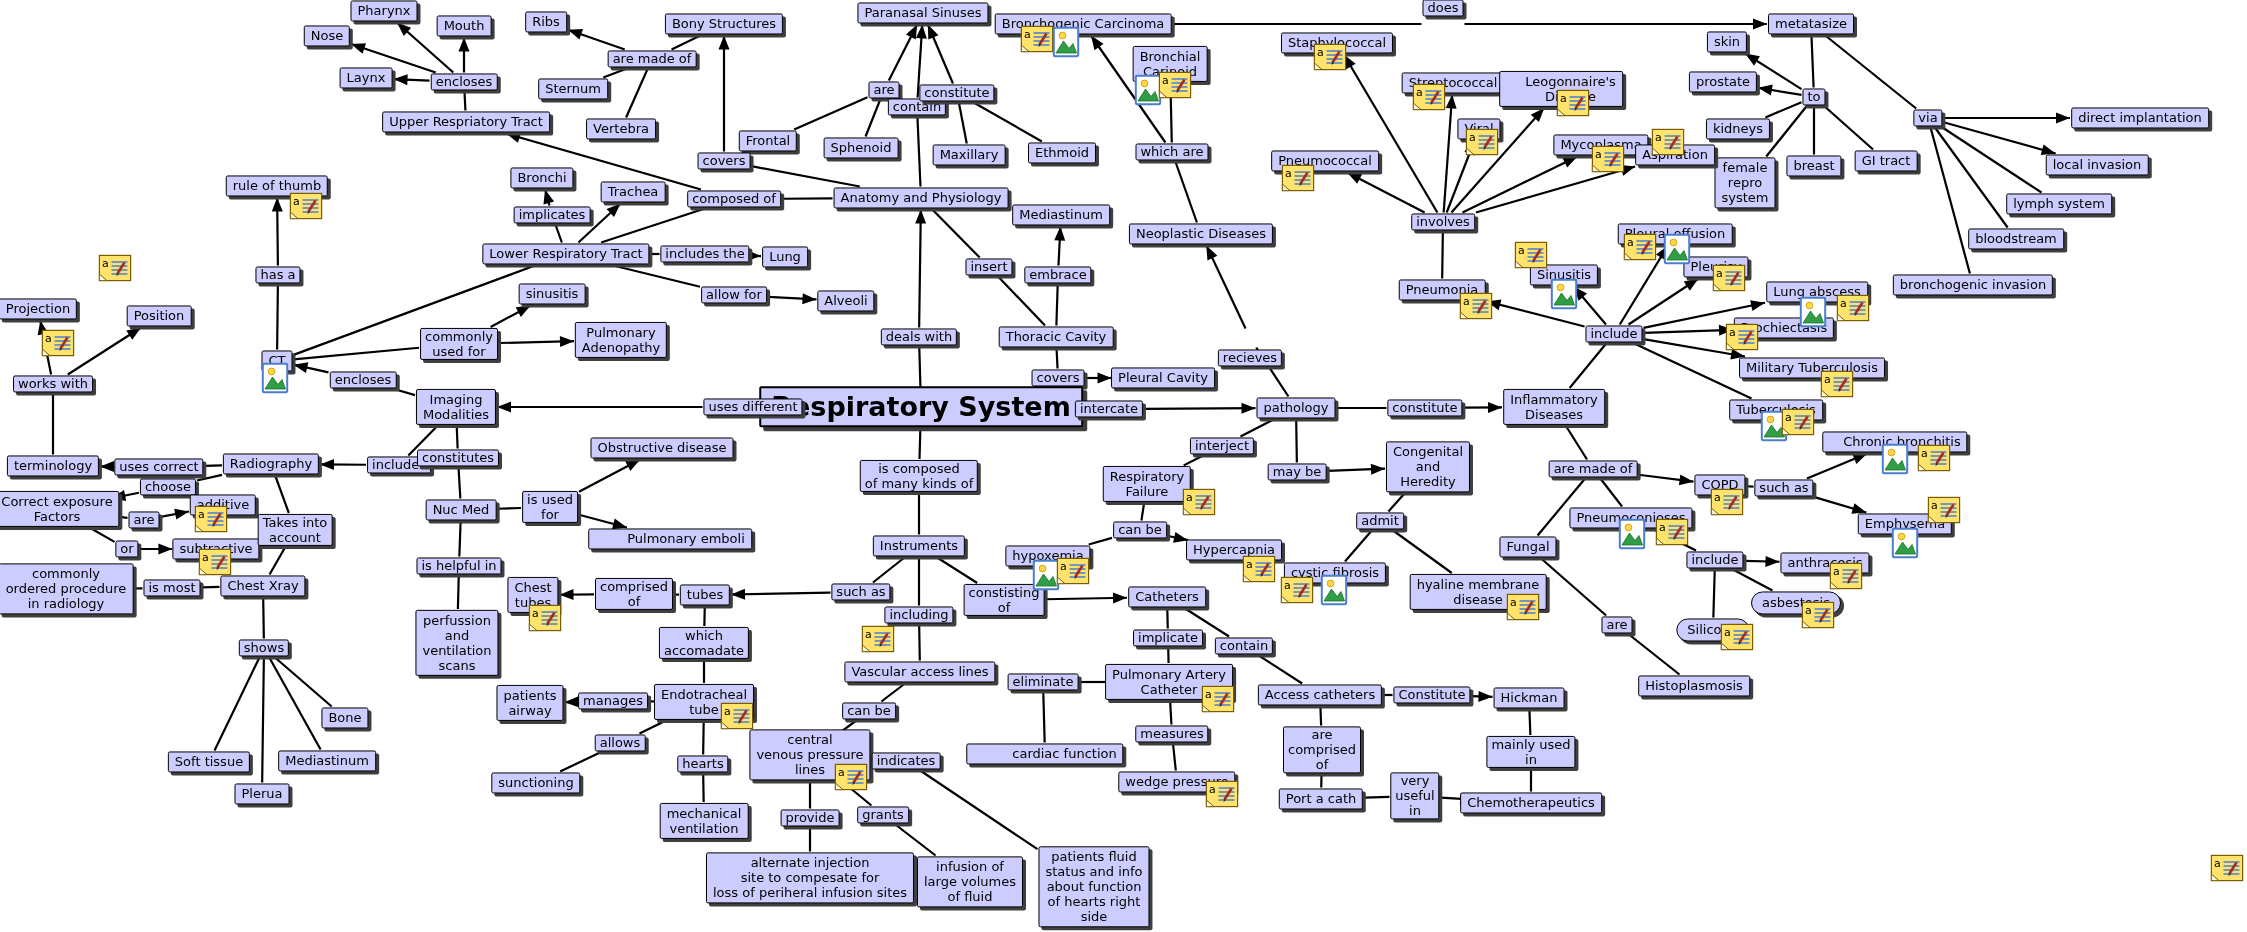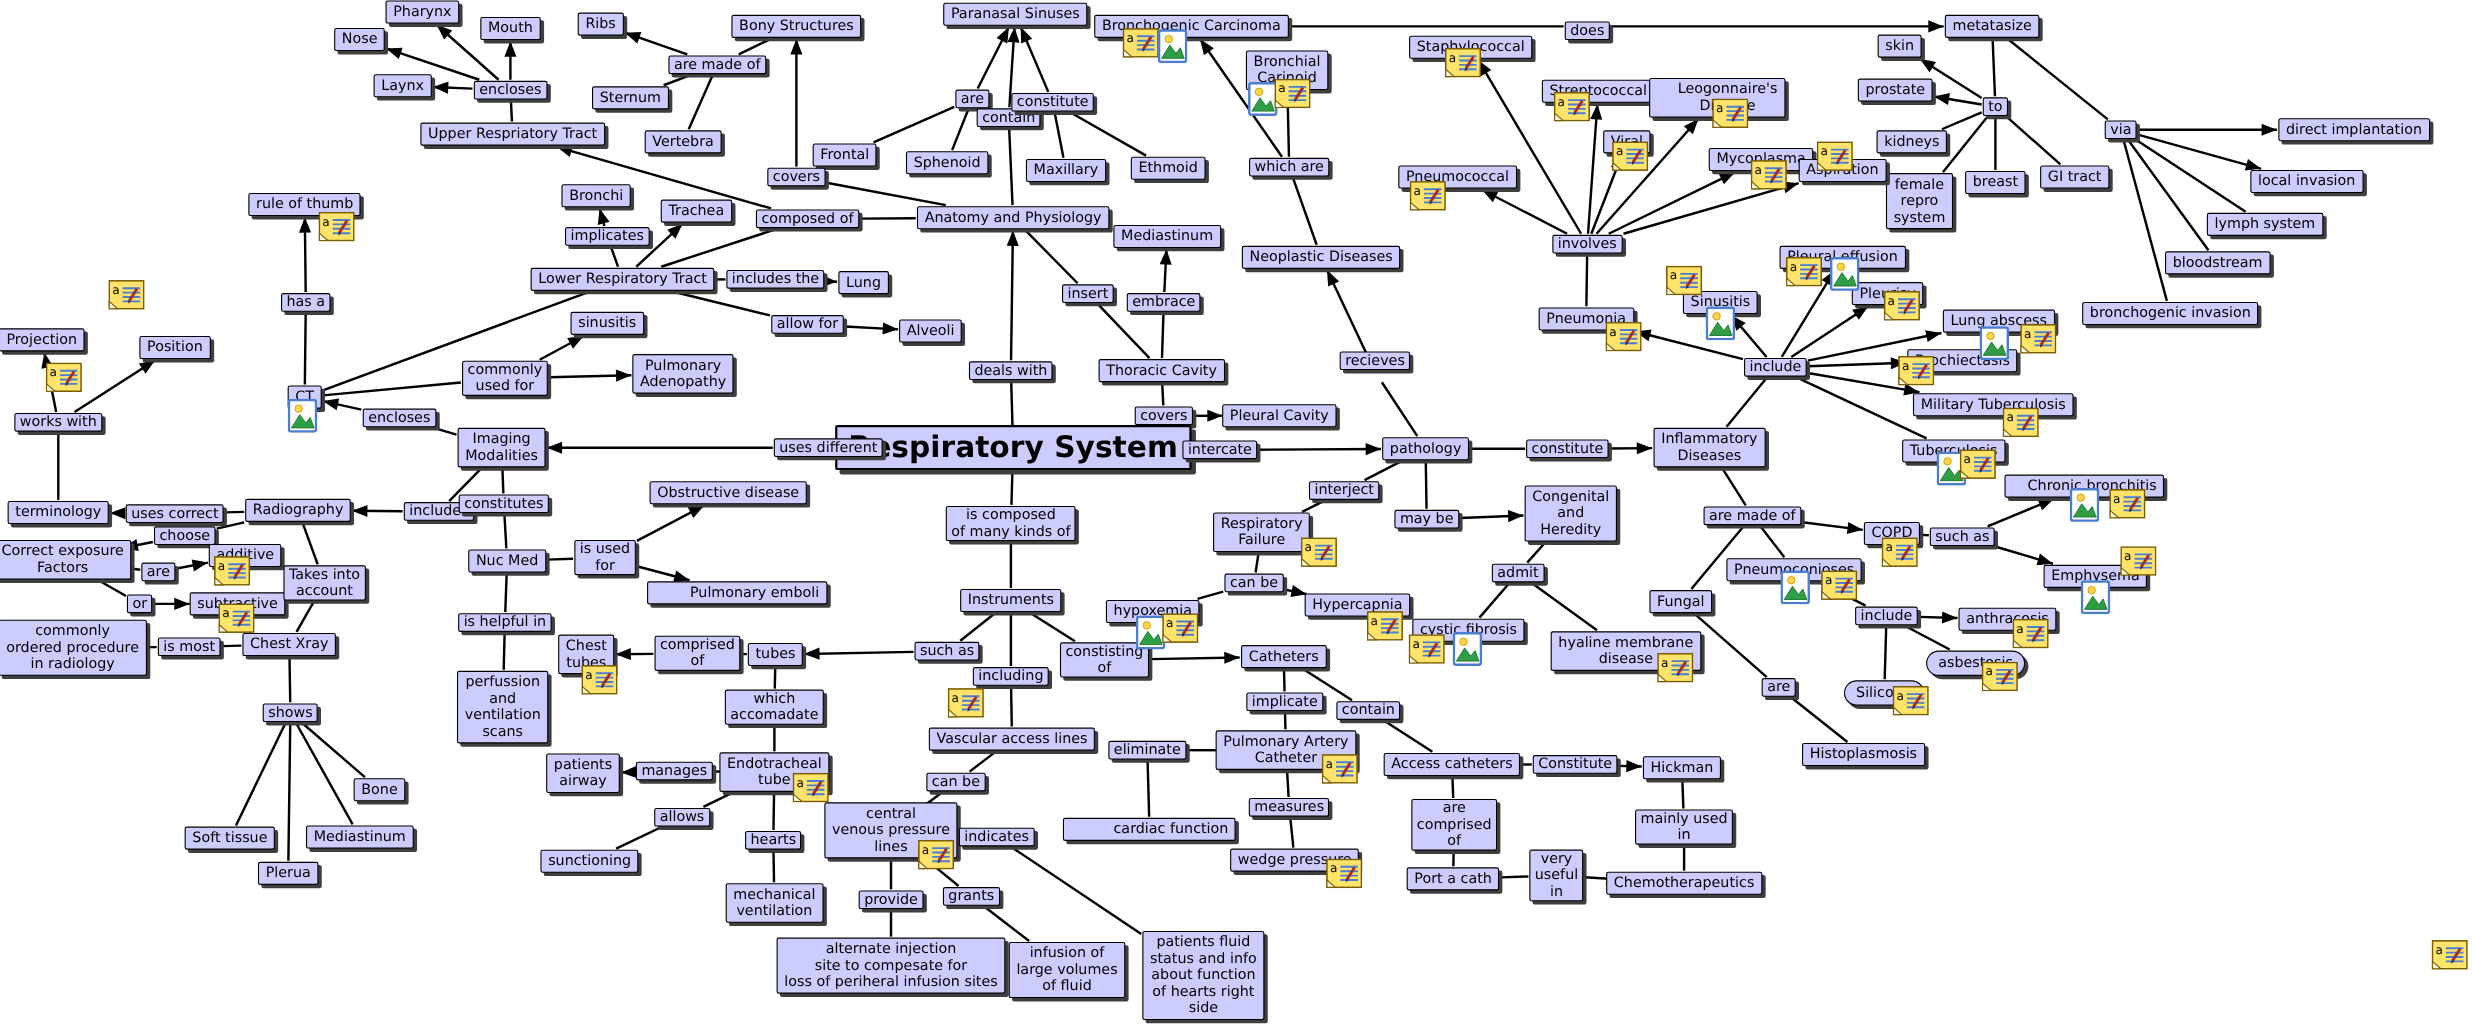--- a/index.html
+++ b/index.html
@@ -305,21 +305,21 @@
     <div class="node" style="left: 1056px; top: 337px;">Thoracic Cavity</div>
     <div class="node l" style="left: 1058px; top: 378px;">covers</div>
     <div class="node" style="left: 1163px; top: 378px;">Pleural Cavity</div>
     <div class="node l" style="left: 919px; top: 337px;">deals with</div>
     <div class="node m" style="left: 921px; top: 407px;">Respiratory System</div>
     <div class="node" style="left: 1083px; top: 24px;">Bronchogenic Carcinoma</div>
     <div class="node" style="left: 1170px; top: 64px;">Bronchial
 Carinoid</div>
     <div class="node l" style="left: 1172px; top: 152px;">which are</div>
     <div class="node" style="left: 1201px; top: 234px;">Neoplastic Diseases</div>
-    <div class="node l" style="left: 1443px; top: 28px;">does</div>
+    <div class="node l" style="left: 1443px; top: 8px;">does</div>
     <div class="node" style="left: 1811px; top: 24px;">metatasize</div>
     <div class="node" style="left: 1727px; top: 42px;">skin</div>
     <div class="node" style="left: 1723px; top: 82px;">prostate</div>
     <div class="node l" style="left: 1814px; top: 97px;">to</div>
     <div class="node" style="left: 1738px; top: 129px;">kidneys</div>
     <div class="node" style="left: 1745px; top: 183px;">female
 repro
 system</div>
     <div class="node" style="left: 1814px; top: 166px;">breast</div>
     <div class="node" style="left: 1886px; top: 161px;">GI tract</div>
@@ -332,21 +332,21 @@
     <div class="node" style="left: 1337px; top: 43px;">Staphylococcal</div>
     <div class="node" style="left: 1453px; top: 83px;">Streptococcal</div>
     <div class="node" style="left: 1479px; top: 129px;">Viral</div>
     <div class="node" style="left: 1561px; top: 89px; padding-left: 25px;">Leogonnaire's
 Disease</div>
     <div class="node" style="left: 1601px; top: 145px;">Mycoplasma</div>
     <div class="node" style="left: 1675px; top: 155px;">Aspiration</div>
     <div class="node" style="left: 1325px; top: 161px;">Pneumococcal</div>
     <div class="node l" style="left: 1443px; top: 222px;">involves</div>
     <div class="node" style="left: 1442px; top: 290px;">Pneumonia</div>
-    <div class="node l" style="left: 1250px; top: 328px;">recieves</div>
+    <div class="node l" style="left: 1250px; top: 358px;">recieves</div>
     <div class="node" style="left: 1296px; top: 408px;">pathology</div>
     <div class="node l" style="left: 1109px; top: 409px;">intercate</div>
     <div class="node l" style="left: 1425px; top: 408px;">constitute</div>
     <div class="node" style="left: 1554px; top: 407px;">Inflammatory
 Diseases</div>
     <div class="node l" style="left: 1222px; top: 446px;">interject</div>
     <div class="node" style="left: 1147px; top: 484px;">Respiratory
 Failure</div>
     <div class="node l" style="left: 1297px; top: 472px;">may be</div>
     <div class="node" style="left: 1428px; top: 467px;">Congenital

